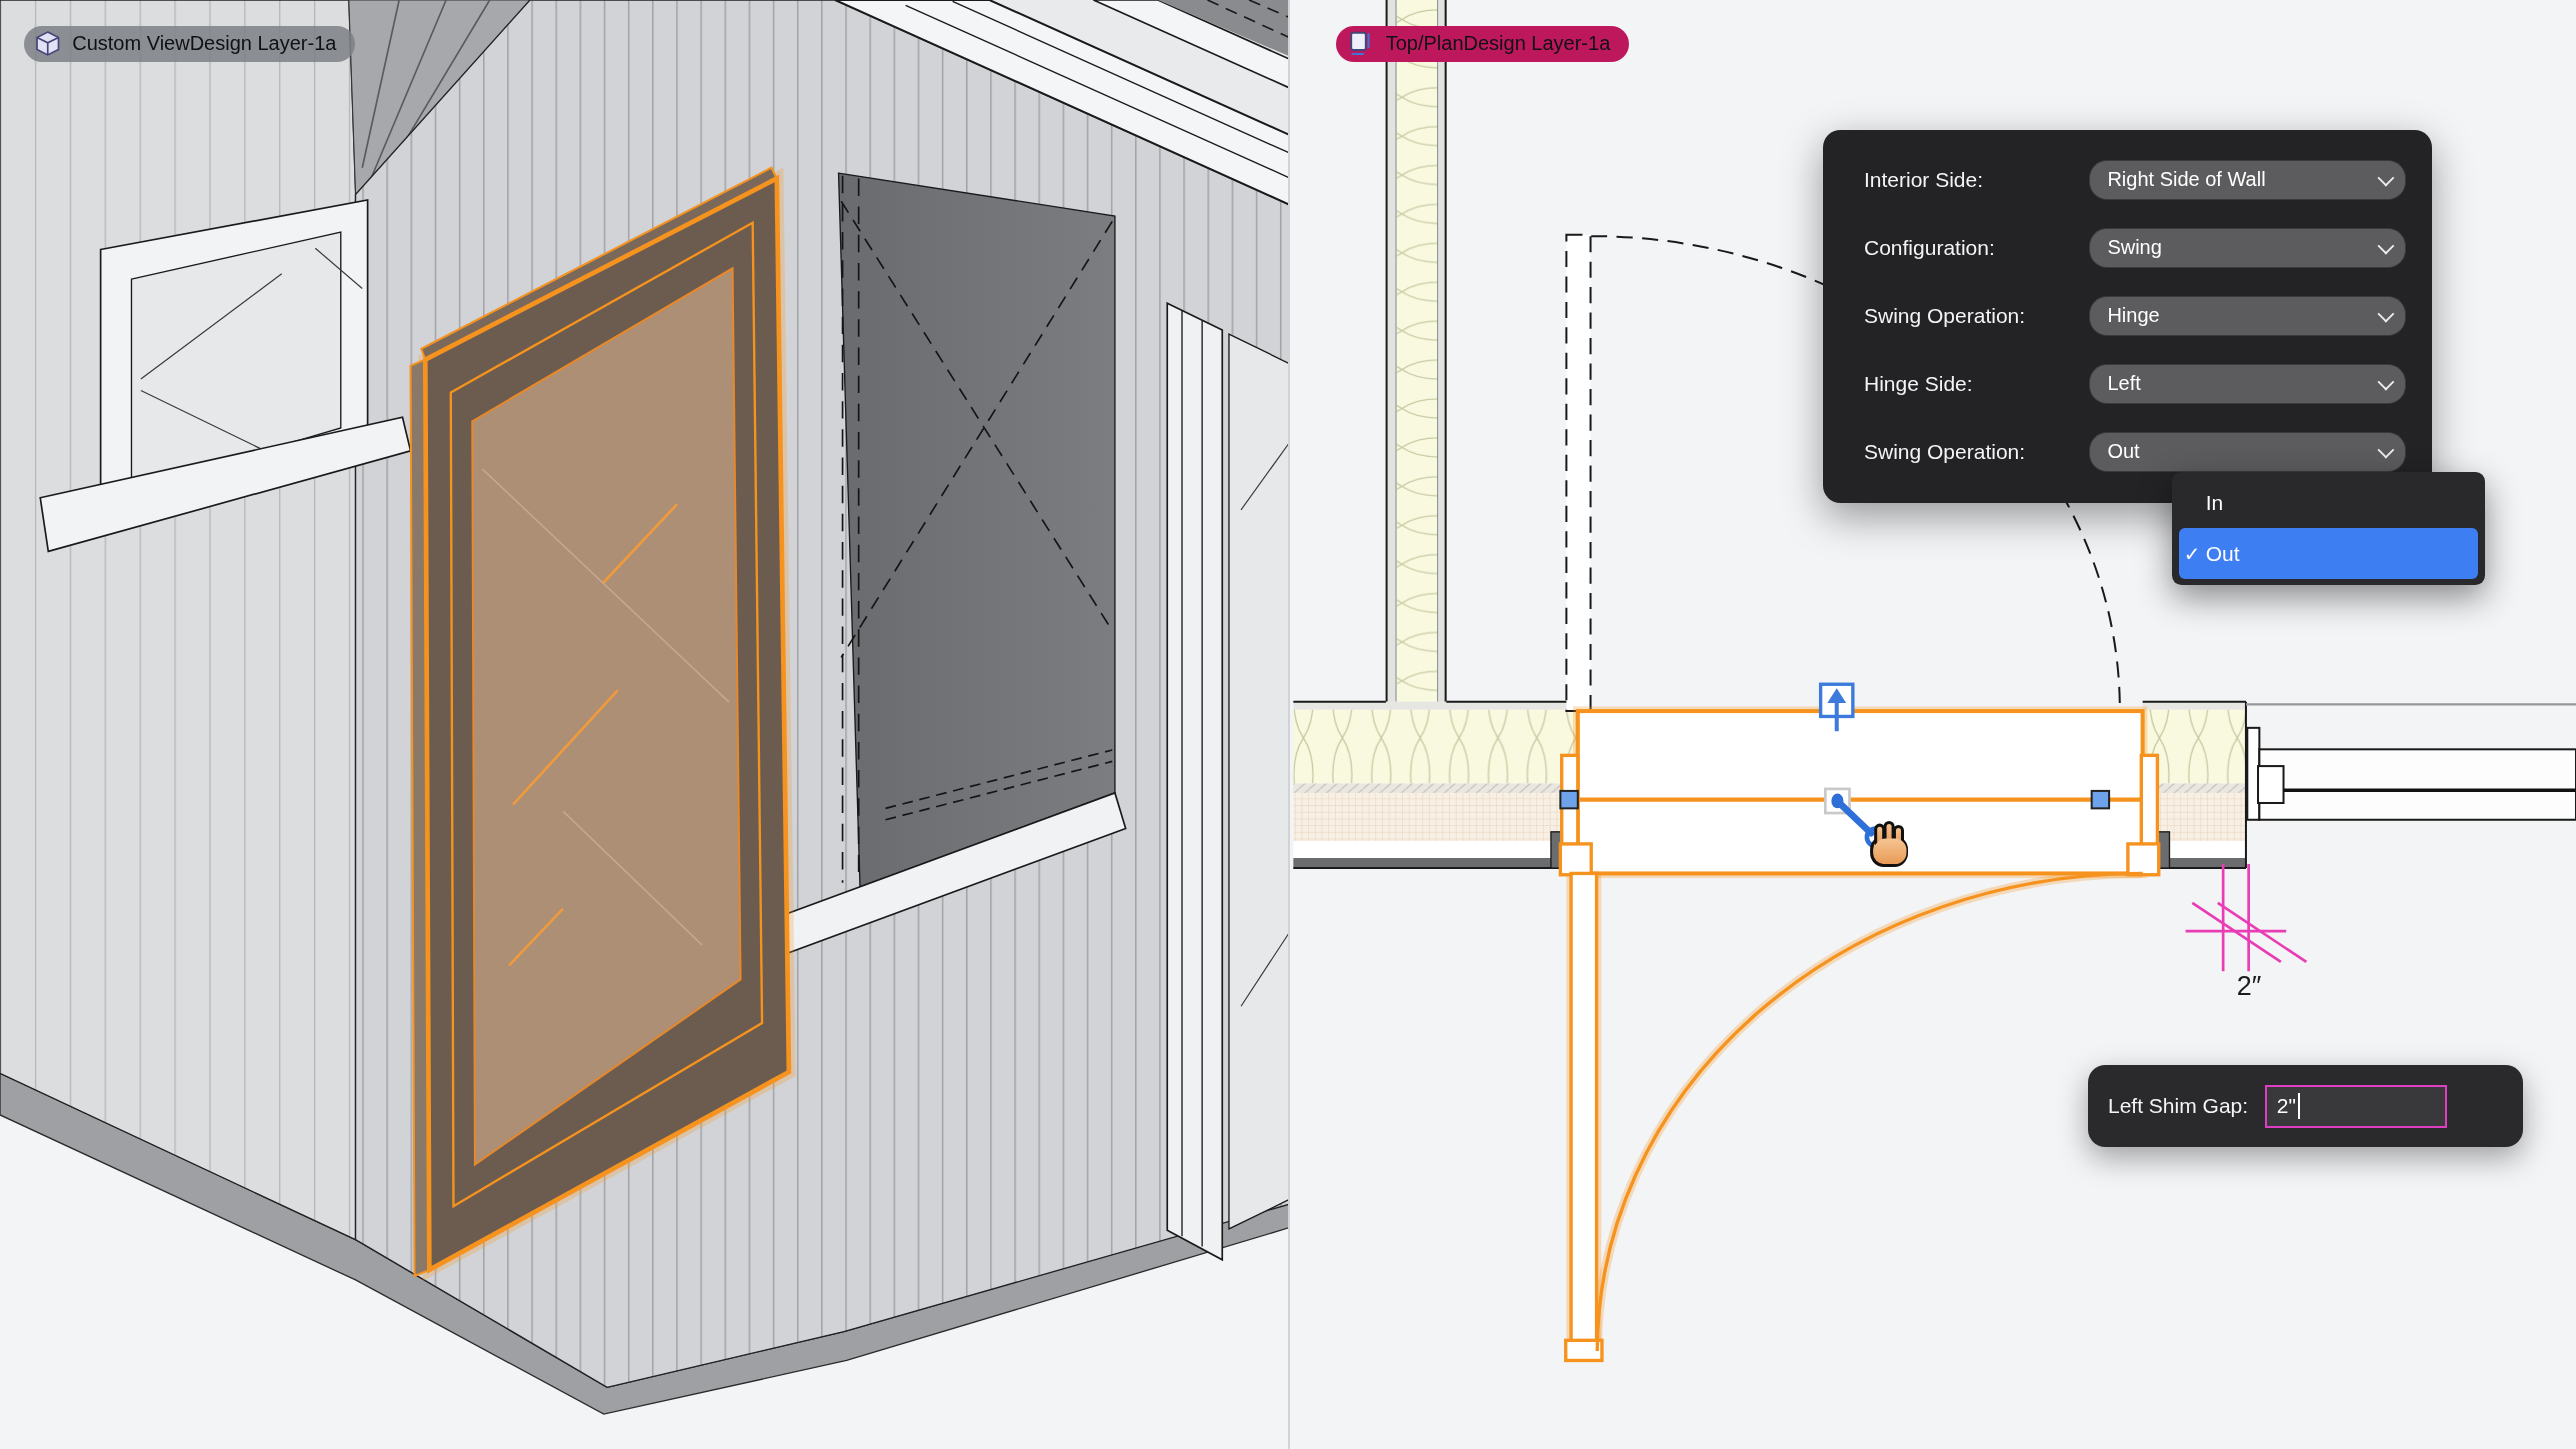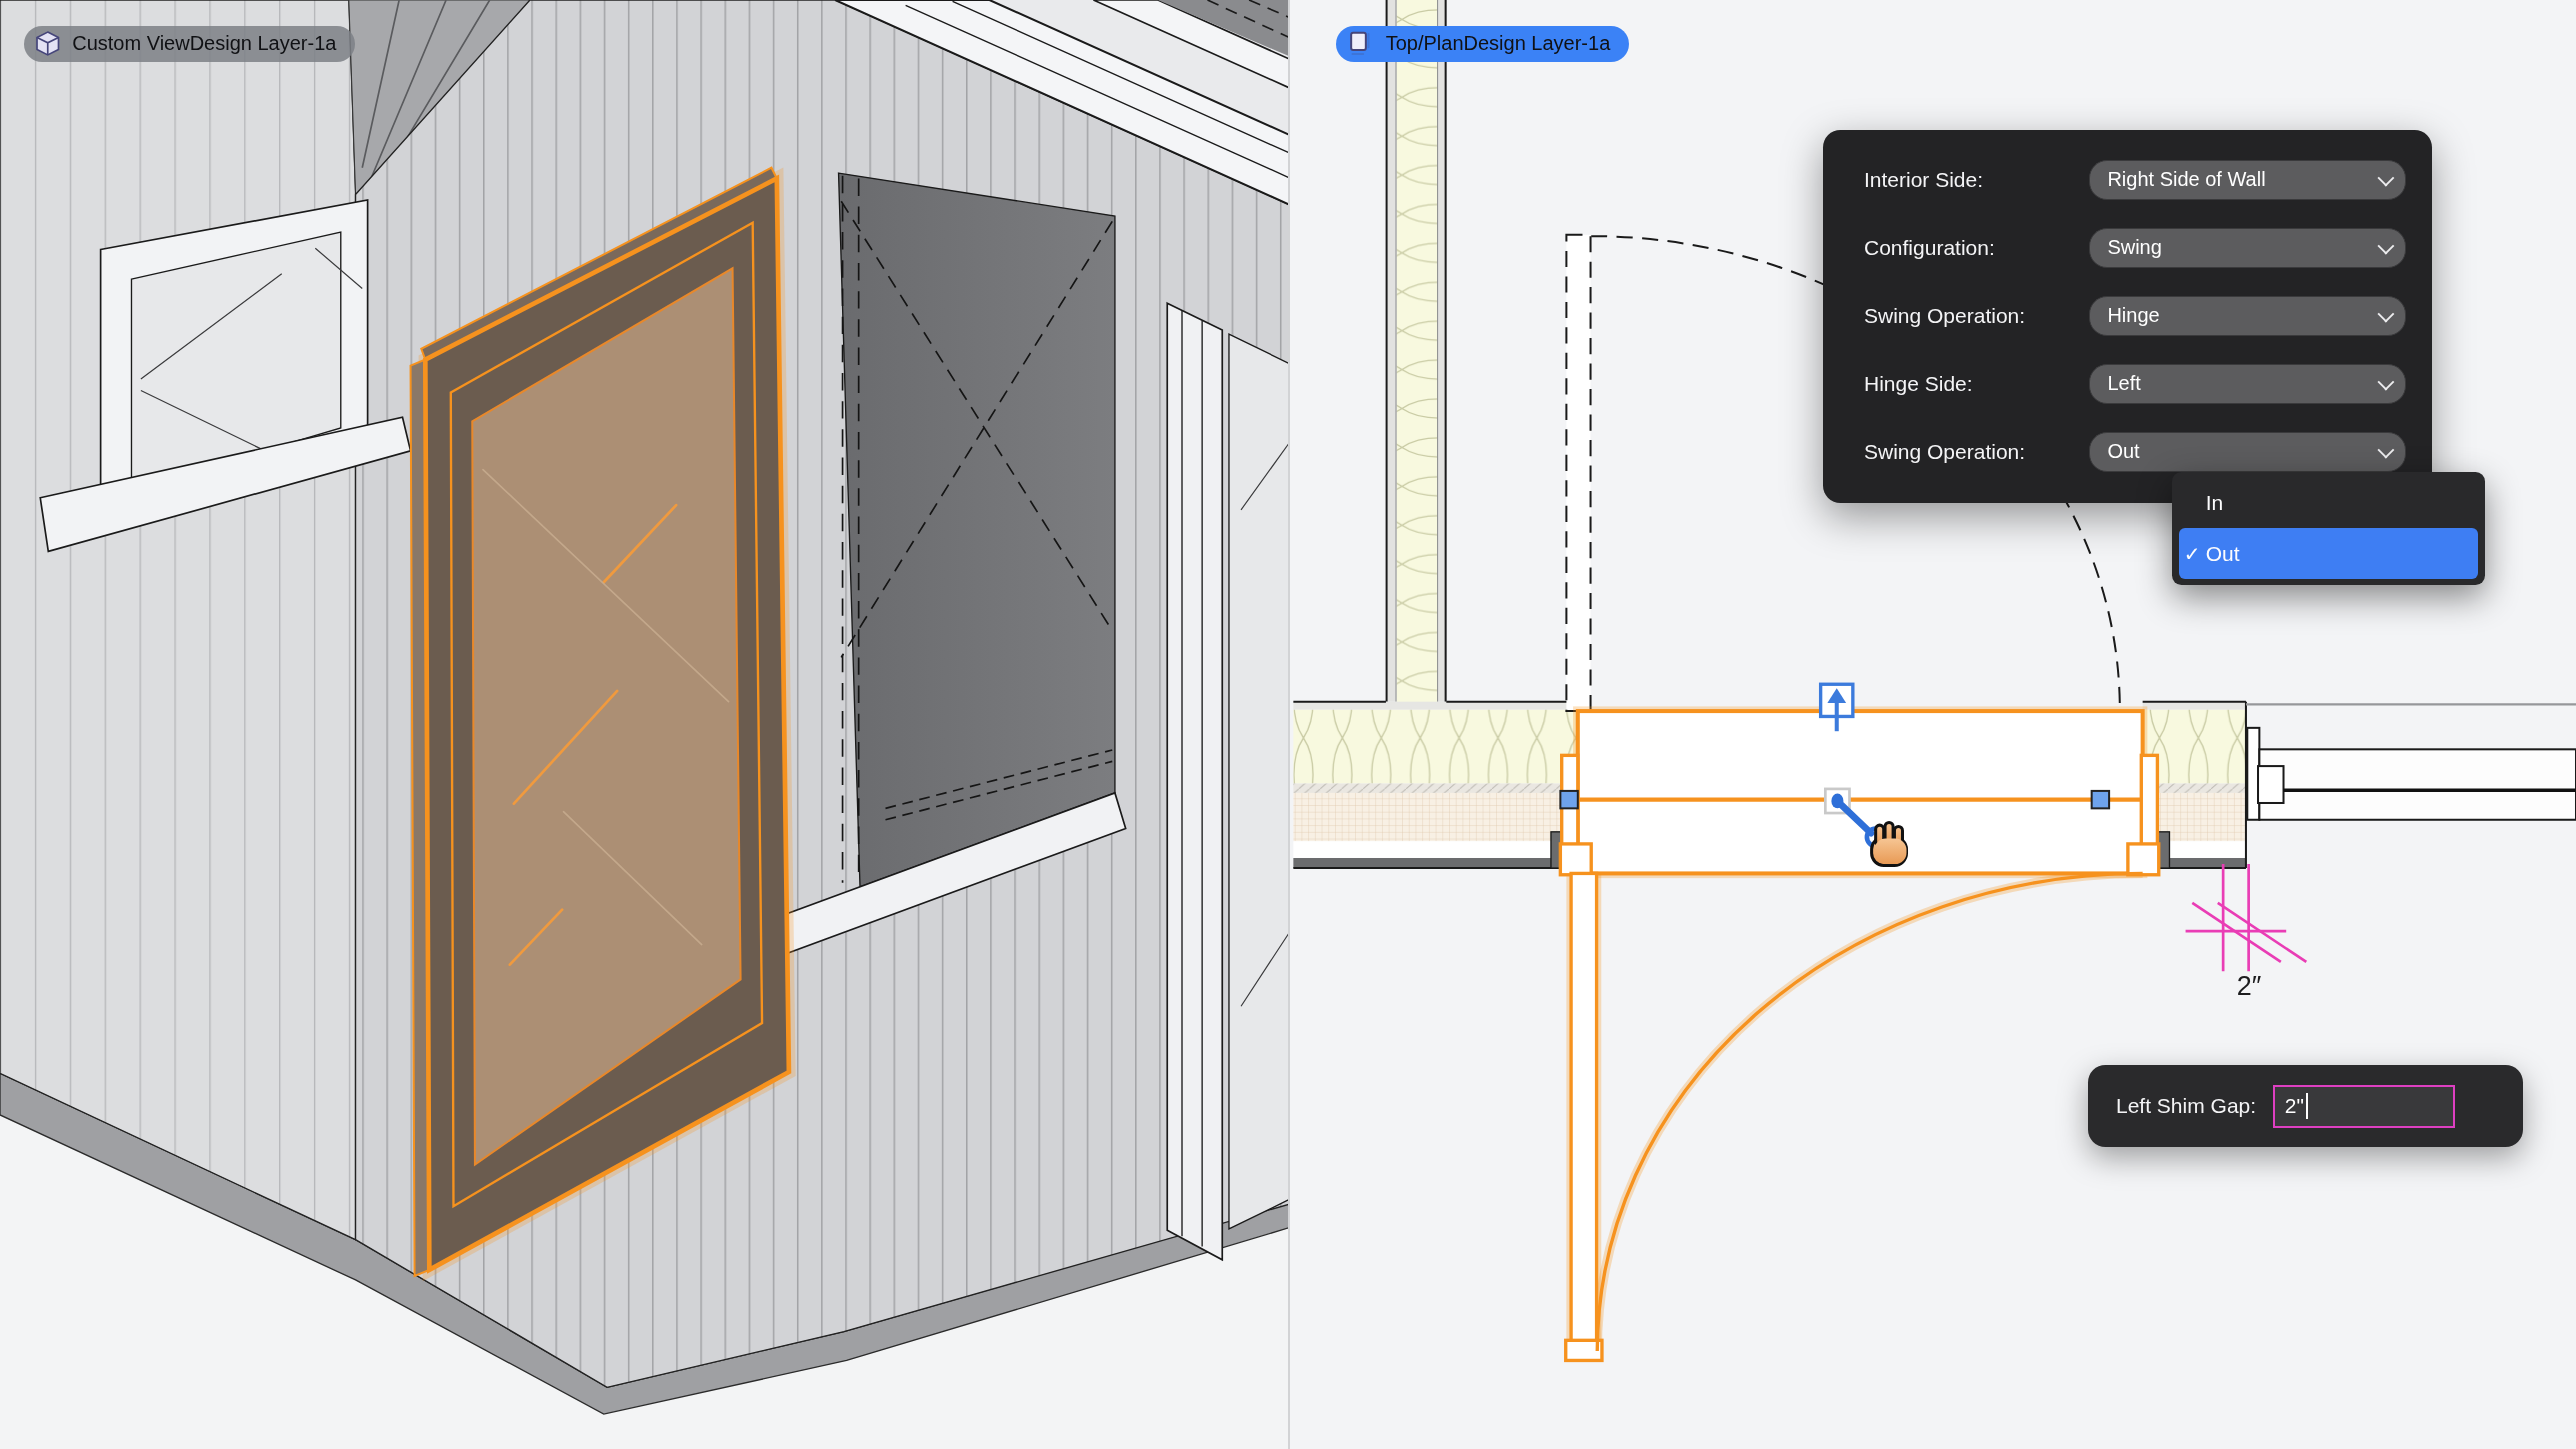--- a/index.html
+++ b/index.html
@@ -6,21 +6,21 @@
   body{width:2576px;height:1449px;position:relative;overflow:hidden;
        font-family:"Liberation Sans", sans-serif;background:#E9EAEC;}
   #stage{position:absolute;inset:0;}
   svg.scene{position:absolute;left:0;top:0;}
 
   
   .badge{position:absolute;height:36px;border-radius:18px;display:flex;align-items:center;
          gap:12px;padding:0 19px 0 10.7px;font-size:20px;color:#101114;white-space:nowrap;}
   .badge .names{display:flex;gap:0;}
   .badge-left{left:24px;top:25.5px;background:rgba(124,128,134,.85);}
-  .badge-right{left:1336px;top:25.5px;background:#3b82f6;}
+  .badge-right{left:1336px;top:25.5px;background:#be185d;}
   .badge svg{display:block;}
 
   
   .options-panel{position:absolute;left:1823px;top:130px;width:609px;height:373px;
       background:#232325;border-radius:17.4px;box-shadow:0 13.4px 40px rgba(0,0,0,.38);
       padding:29.5px 0 0 0;box-sizing:border-box;}
   .opt-row{display:flex;align-items:center;height:40px;margin:0 0 28px 0;}
   .opt-row:last-child{margin-bottom:0;}
   .opt-label{width:225px;padding-left:41px;color:#F4F4F6;font-size:21px;}
   .select{width:317px;height:40px;background:#5C5C5E;border:1.3px solid #3A3A3C;border-radius:18px;
@@ -32,21 +32,21 @@
   
   .menu{position:absolute;left:2172px;top:472px;width:313px;background:#29292B;border-radius:9.4px;
       padding:5.4px 6.7px;box-sizing:border-box;box-shadow:0 12px 34px rgba(0,0,0,.45);}
   .menu-item{height:51px;display:flex;align-items:center;color:#FCFCFD;font-size:21px;border-radius:6px;}
   .menu-item .check{width:27px;text-align:center;font-size:20px;}
   .menu-item .check:empty{visibility:hidden;}
   .menu-item.selected{background:#3E7EF3;}
 
   
   .shim-panel{position:absolute;left:2088px;top:1065px;width:435px;height:82px;background:#2A2A2C;
-      border-radius:17.4px;display:flex;align-items:center;padding-left:28px;box-sizing:border-box;gap:17.4px;
+      border-radius:17.4px;display:flex;align-items:center;padding-left:20px;box-sizing:border-box;gap:17.4px;
       box-shadow:0 10.7px 29.5px rgba(0,0,0,.35);}
   .shim-label{color:#F4F4F6;font-size:21px;white-space:nowrap;}
   .shim-input{width:182px;height:43px;background:#39393B;border:2.7px solid #DE3FC2;display:flex;
       align-items:center;padding-left:9.4px;box-sizing:border-box;color:#fff;font-size:21px;}
   .caret{display:inline-block;width:2px;height:25.5px;background:#fff;margin-left:2px;}
 
   
   .dim-label{position:absolute;left:2202px;top:971px;width:94px;text-align:center;
       font-size:27px;color:#1C1C1E;}
 </style>

